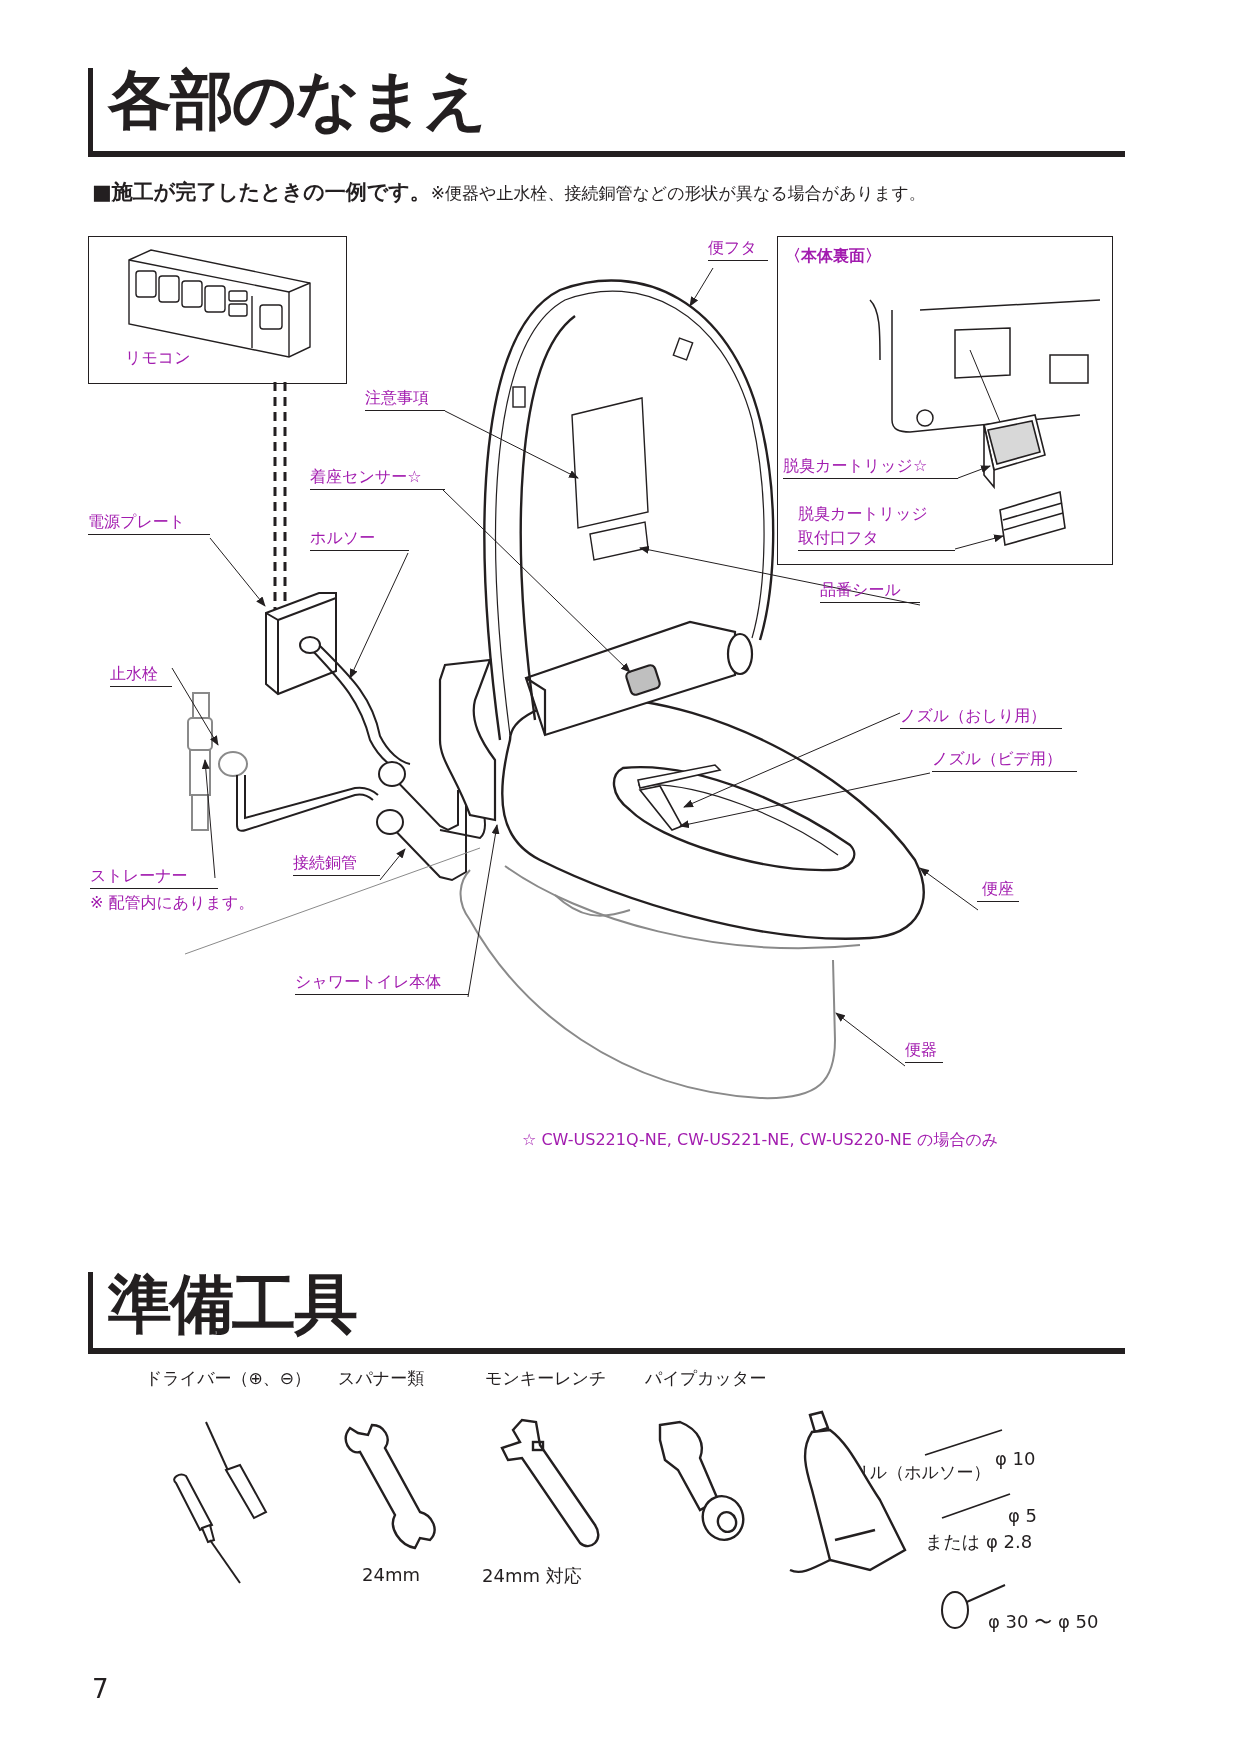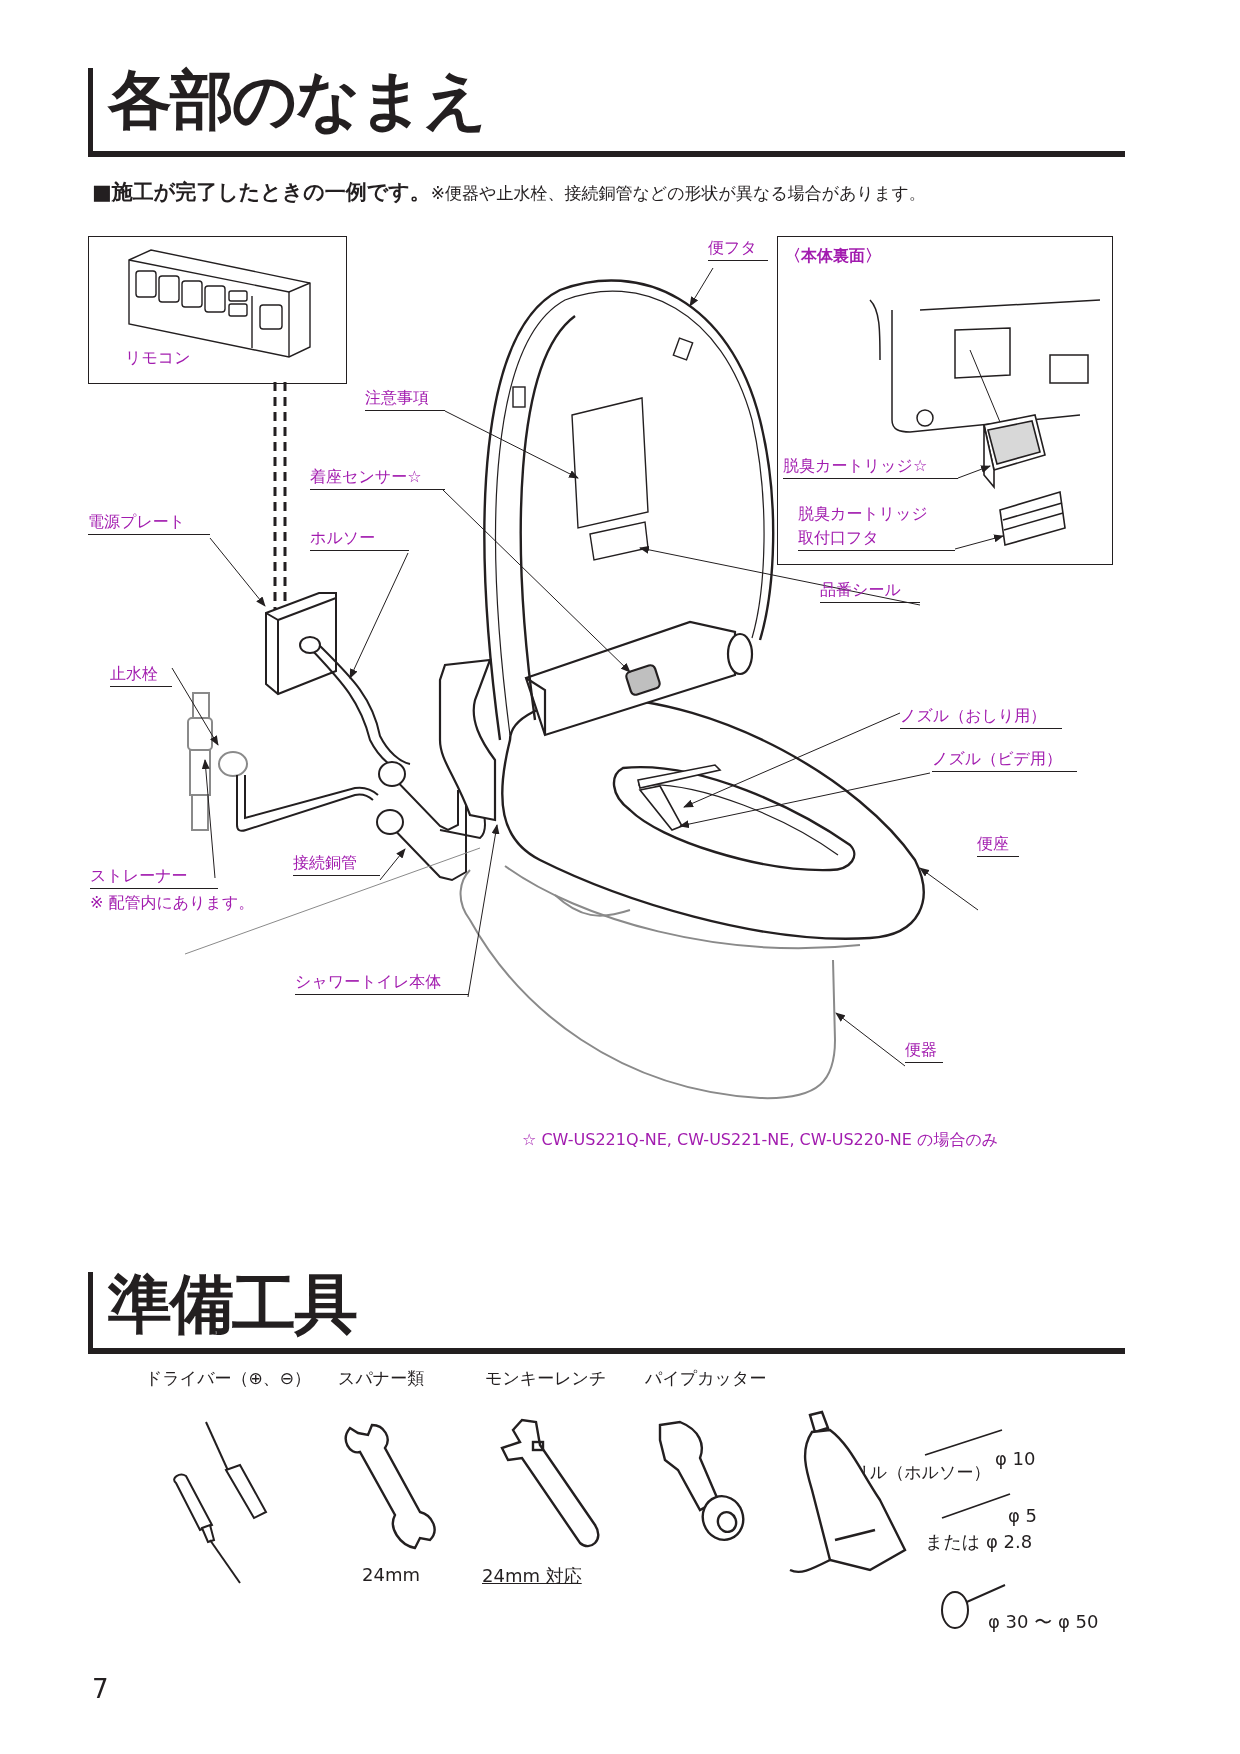--- a/index.html
+++ b/index.html
@@ -181,21 +181,21 @@
 <div class="lbl lbl-u" style="left:110px; top:664px; width:62px;">止水栓</div>
 <div class="lbl lbl-u" style="left:783px; top:448px; width:175px;margin-top:8px;">脱臭カートリッジ☆</div>
 <div class="lbl" style="left:798px; top:504px;">脱臭カートリッジ</div>
 <div class="lbl lbl-u" style="left:798px; top:528px; width:157px;">取付口フタ</div>
 <div class="lbl lbl-u" style="left:820px; top:580px; width:100px;">品番シール</div>
 <div class="lbl lbl-u" style="left:900px; top:686px; width:162px;margin-top:20px;">ノズル（おしり用）</div>
 <div class="lbl lbl-u" style="left:932px; top:749px; width:145px;">ノズル（ビデ用）</div>
 <div class="lbl lbl-u" style="left:90px; top:866px; width:128px;">ストレーナー</div>
 <div class="lbl" style="left:90px; top:893px;">※ 配管内にあります。</div>
 <div class="lbl lbl-u" style="left:293px; top:853px; width:87px;">接続銅管</div>
-<div class="lbl lbl-u" style="left:977px; top:834px; width:42px;">便座</div>
+<div class="lbl lbl-u" style="left:977px; top:879px; width:42px;text-align:center;">便座</div>
 <div class="lbl lbl-u" style="left:295px; top:972px; width:173px;">シャワートイレ本体</div>
 <div class="lbl lbl-u" style="left:905px; top:1040px; width:38px;">便器</div>
 
 <div class="lbl" style="left:522px; top:1130px;">☆ CW-US221Q-NE, CW-US221-NE, CW-US220-NE の場合のみ</div>
 
 <div class="h-bar-v" style="left:88px; top:1272px; height:80px;"></div>
 <div class="h-title" style="left:108px; top:1272px;">準備工具</div>
 <div class="h-bar-h" style="left:88px; top:1348px; width:1037px;"></div>
 
 <div class="tool-lbl" style="left:145px; top:1367px;">ドライバー（⊕、⊖）</div>
@@ -241,19 +241,19 @@
     <line x1="942" y1="1518" x2="1010" y2="1494"></line>
   </g>
 
   <g stroke="#231f20" stroke-width="2" fill="#fff">
     <line x1="960" y1="1605" x2="1005" y2="1585"></line>
     <ellipse cx="955" cy="1610" rx="13" ry="18"></ellipse>
   </g>
 </svg>
 
 <div class="spec" style="left:362px; top:1564px;">24mm</div>
-<div class="spec" style="left:482px; top:1564px;text-decoration:underline;">24mm 対応</div>
+<div class="spec" style="left:482px; top:1564px;">24mm 対応</div>
 <div class="spec" style="left:995px; top:1448px;">φ 10</div>
 <div class="spec" style="left:1008px; top:1505px;">φ 5</div>
 <div class="spec" style="left:925px; top:1530px;">または φ 2.8</div>
 <div class="spec" style="left:988px; top:1610px;">φ 30 〜 φ 50</div>
 
 <div class="abs" style="left:92px; top:1674px; font-size:26px;">7</div>
 
 </body></html>

